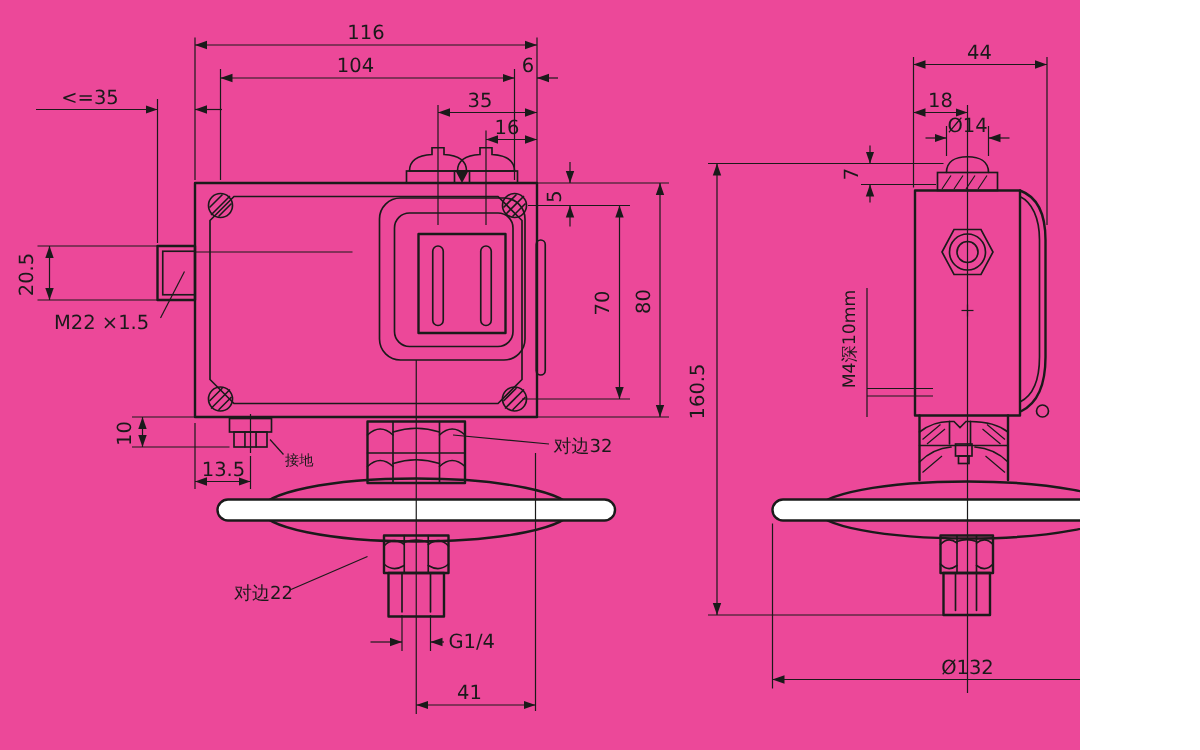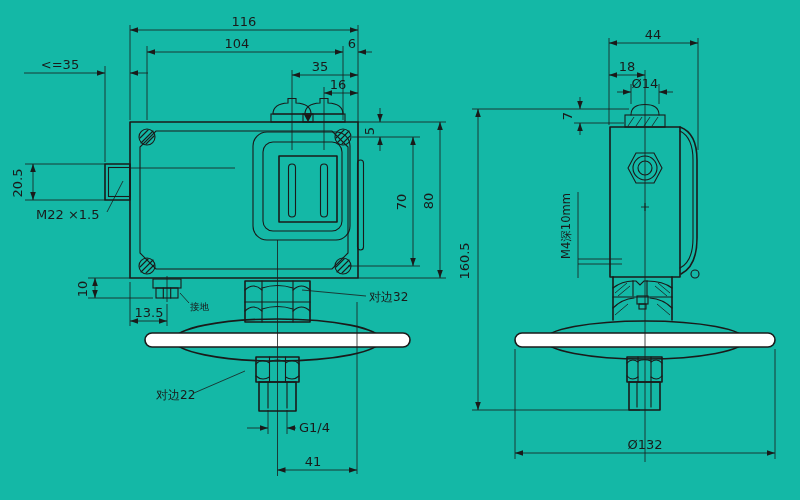--- a/index.html
+++ b/index.html
@@ -1,16 +1,16 @@
 <!DOCTYPE html>
 <html><head>
 <meta charset="utf-8">
 <style>
   html,body{margin:0;padding:0;background:#fff;}
-  .canvas{width:800px;height:500px;background:#14b8a6;position:relative;overflow:hidden;
+  .canvas{width:720px;height:500px;background:#ec4899;position:relative;overflow:hidden;
           font-family:"DejaVu Sans",sans-serif;}
   svg{display:block;}
   .k{stroke:#1a1a1a;fill:none;stroke-width:1.6;stroke-linecap:round;stroke-linejoin:round;}
   .m{stroke:#1a1a1a;fill:none;stroke-width:1.1;stroke-linecap:round;}
   .t{stroke:#1a1a1a;fill:none;stroke-width:0.8;stroke-linecap:butt;}
   .w{fill:#ffffff;}
   .f{fill:#1a1a1a;stroke:none;}
   text{fill:#1a1a1a;font-family:"DejaVu Sans",sans-serif;font-size:13px;}
   text.sm{font-size:9.5px;}
   text.lb{font-size:12px;}

